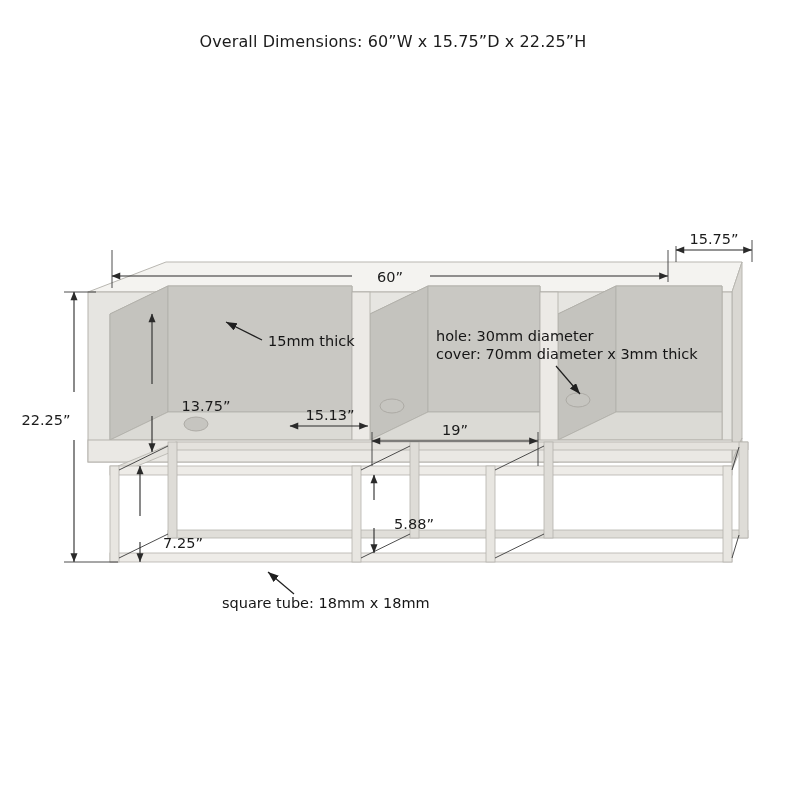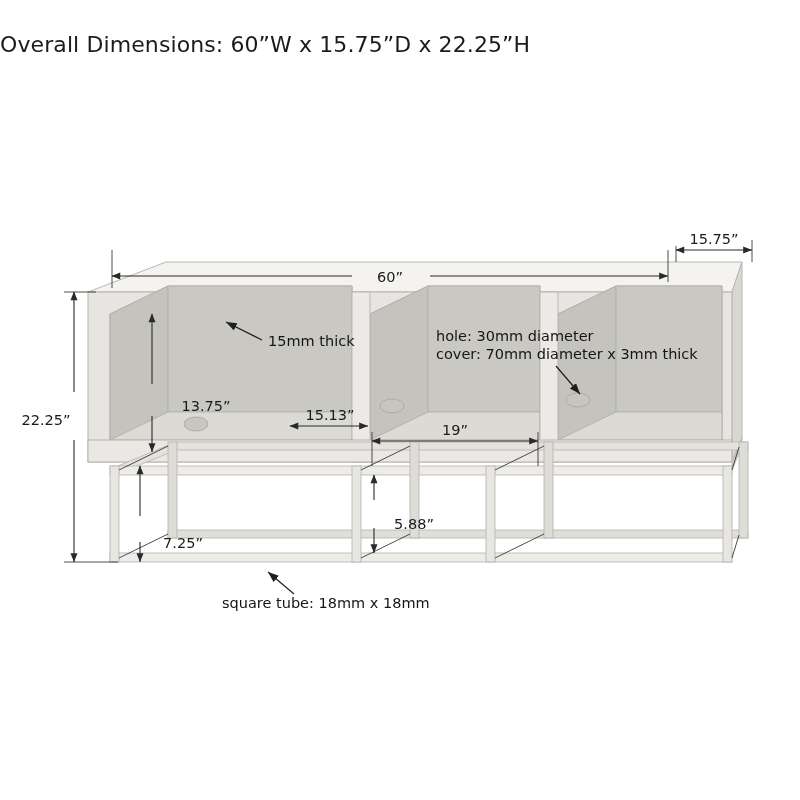--- a/index.html
+++ b/index.html
@@ -17,22 +17,22 @@
   #stage {
     position: relative;
     width: 800px;
     height: 800px;
   }
   #title {
     position: absolute;
     top: 32px;
     left: 0;
     width: 786px;
-    text-align: left;
-    font-size: 22px;
+    text-align: center;
+    font-size: 16px;
     letter-spacing: 0.1px;
     color: #1b1b1b;
     font-family: "DejaVu Sans", sans-serif;
   }
   svg#drawing {
     position: absolute;
     left: 0;
     top: 0;
   }
   .dimtext {

